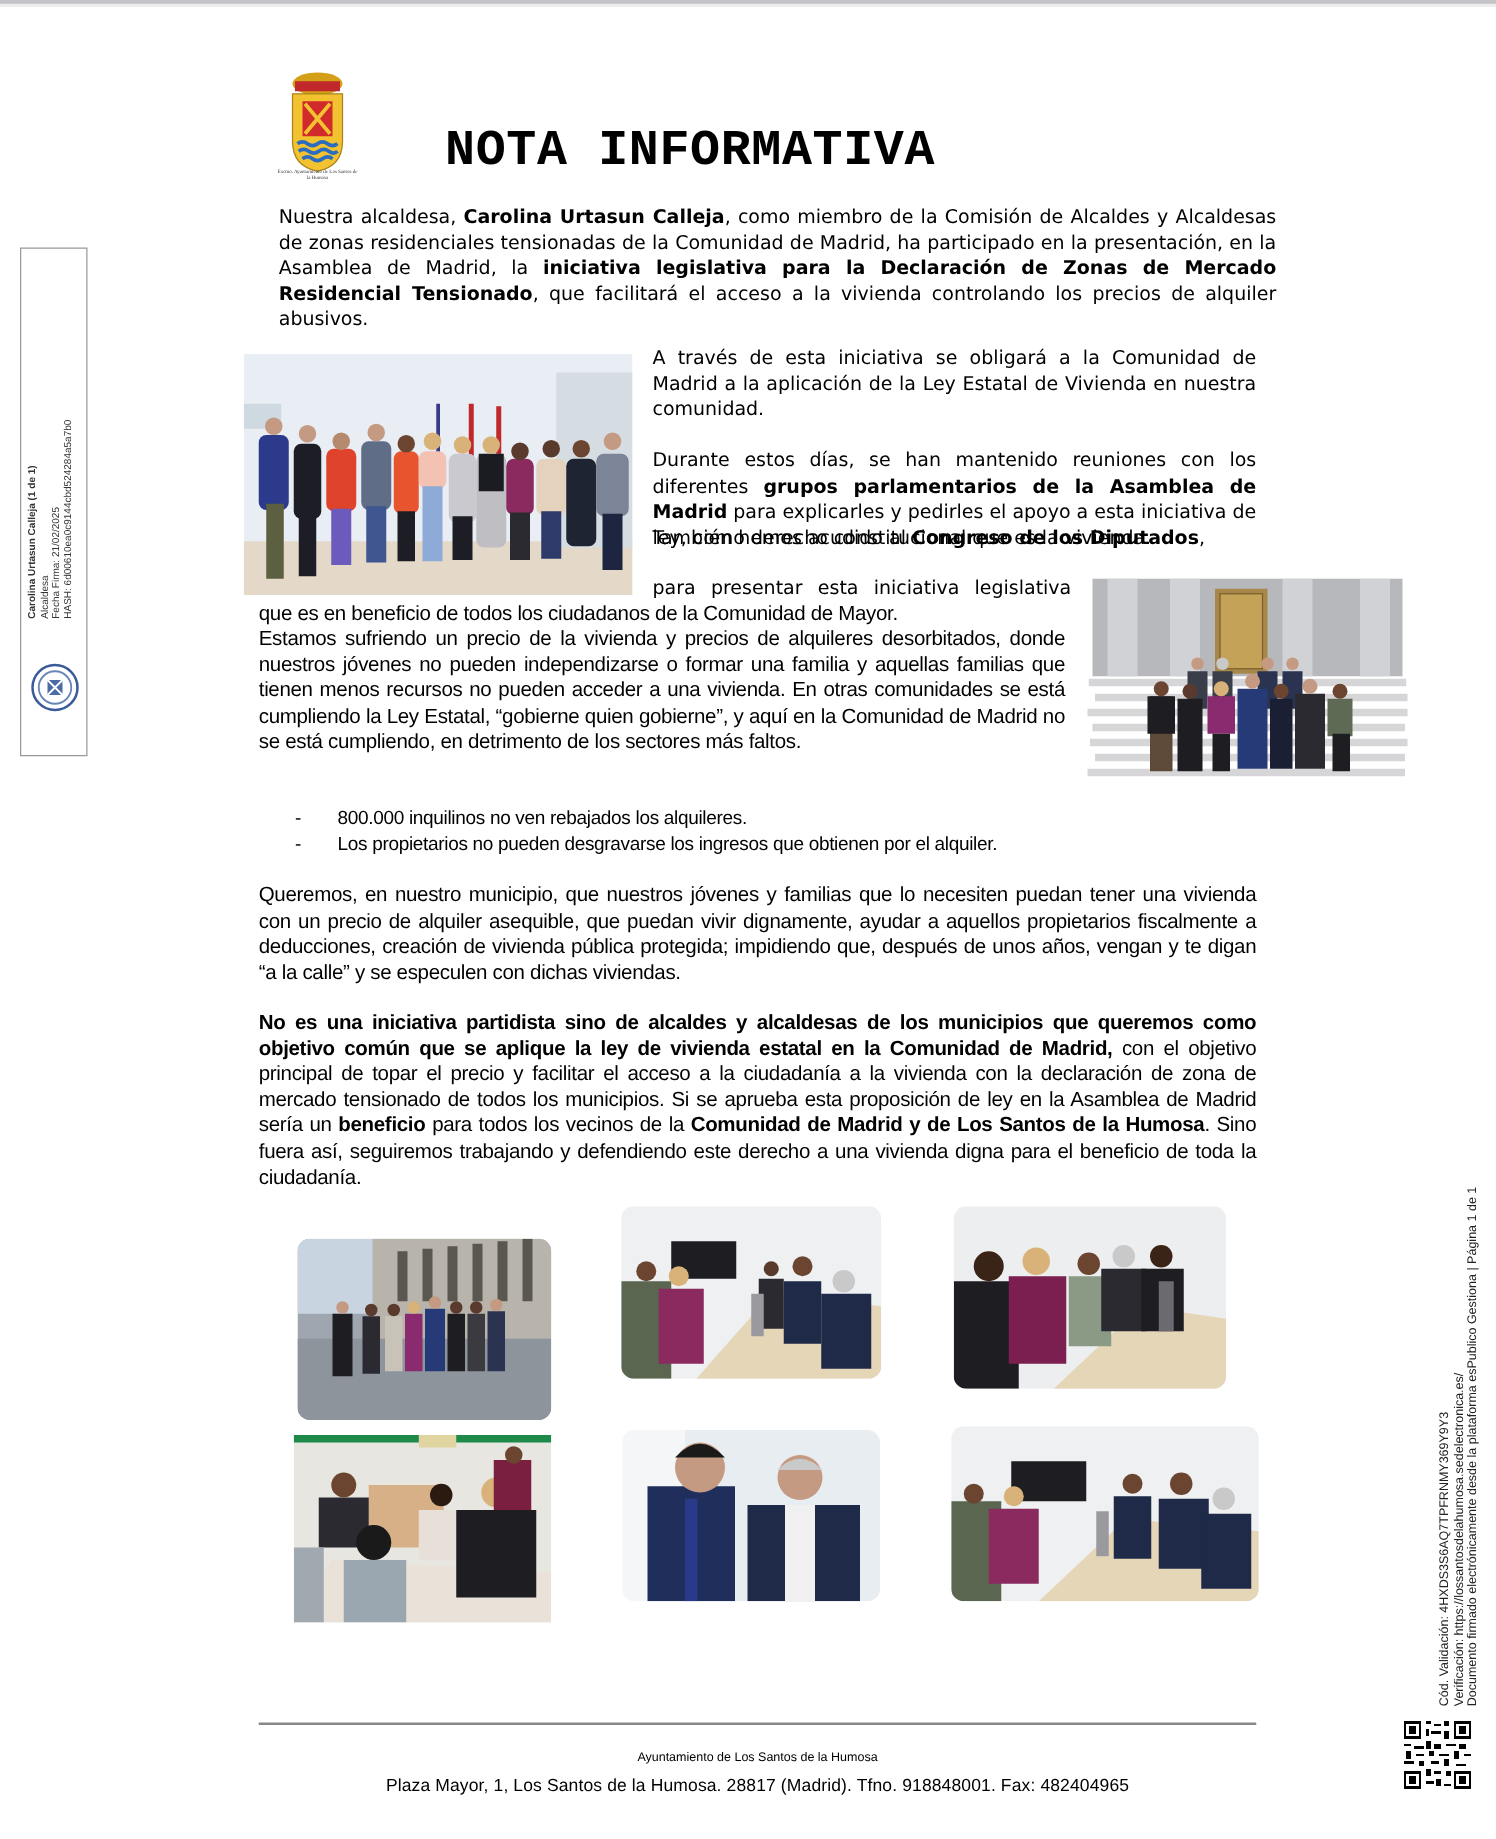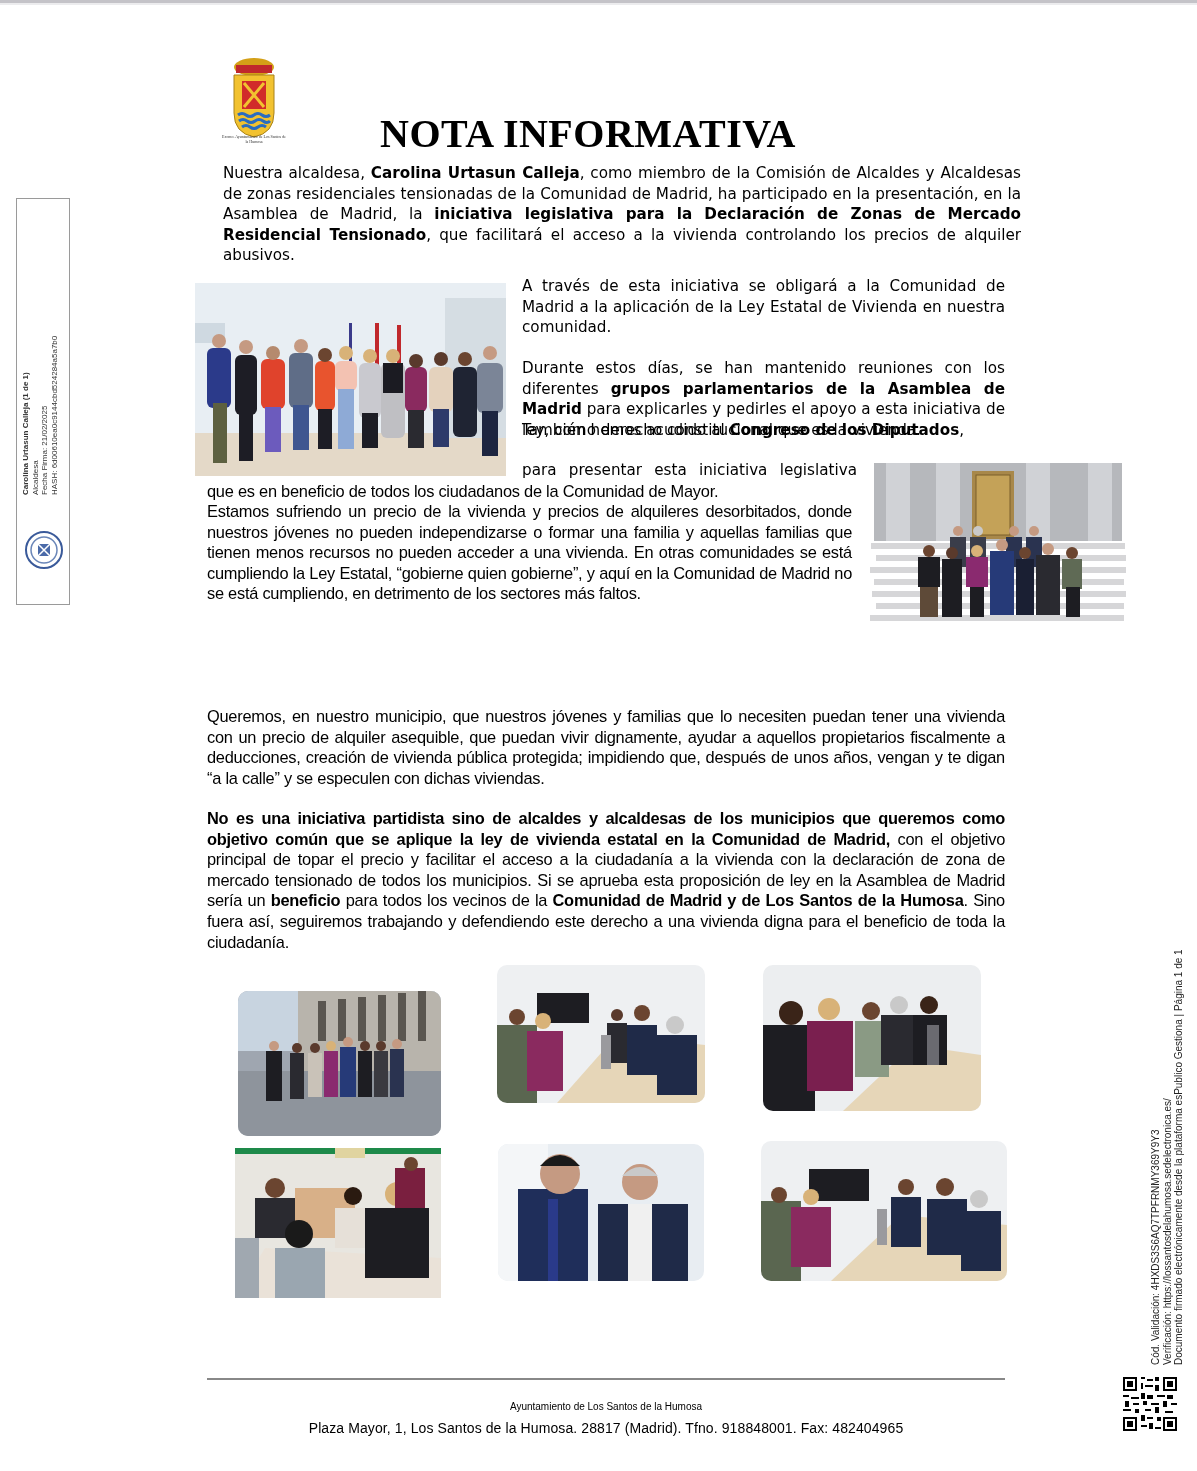--- a/index.html
+++ b/index.html
@@ -1,21 +1,21 @@
 <!DOCTYPE html>
 <html><head>
 <meta charset="utf-8">
 <style>
   html, body { margin:0; padding:0; }
   body { width:1197px; height:1471px; position:relative; background:#ffffff; overflow:hidden;
          font-family:"DejaVu Sans", sans-serif; color:#000; }
   .topbar { position:absolute; left:0; top:0; width:1197px; height:3px; background:#c4c3c8; border-bottom:2px solid #ececee; }
   .coat { position:absolute; left:222px; top:55px; width:64px; height:92px; }
   .coat-caption { position:absolute; left:222px; top:134px; width:64px; font-family:"Liberation Serif", serif; font-size:4px; line-height:5px; text-align:center; color:#333; }
-  .title { position:absolute; left:356px; top:110px; font-family:Liberation Serif, serif; font-weight:bold; font-size:40px; letter-spacing:0.5px; line-height:48px;margin-left:24px; }
+  .title { position:absolute; left:356px; top:98px; font-family:Liberation Mono, monospace; font-weight:bold; font-size:40px; letter-spacing:0.5px; line-height:48px; }
   .p { position:absolute; font-size:15.2px; line-height:20.6px; text-align:justify; text-align-last:left; }
   .p b { font-weight:bold; }
   .narrow { font-family:"Liberation Sans", sans-serif; font-size:16.4px; line-height:20.6px; letter-spacing:-0.25px; }
   .photo { position:absolute; overflow:hidden; }
   .sig-box { position:absolute; left:16px; top:198px; width:52px; height:405px; border:1px solid #9a9a9a; }
   .sig-text { position:absolute; left:18px; top:300px; transform-origin:0 0; transform:rotate(-90deg) translate(-195px, 3px);
               font-family:"Liberation Sans", sans-serif; font-size:8px; line-height:9.5px; color:#333; white-space:nowrap; width:190px; }
   .sig-seal { position:absolute; left:24px; top:530px; width:40px; height:40px; }
   .verif { position:absolute; left:1150px; top:1365px; transform-origin:0 0; transform:rotate(-90deg);
            font-family:"Liberation Sans", sans-serif; font-size:10px; line-height:11.5px; color:#222; white-space:nowrap; }
@@ -153,20 +153,22 @@
       <rect x="200" y="126" width="14" height="30" fill="#1d1d22"></rect>
       <circle cx="206" cy="92" r="6" fill="#6b4530"></circle>
   </g>
 </svg>
 
 <div class="p narrow" style="left:207px; top:481px; width:650px;">que es en beneficio de todos los ciudadanos de la Comunidad de Mayor.</div>
 
 <div class="p narrow" style="left:207px; top:501px; width:645px;">Estamos sufriendo un precio de la vivienda y precios de alquileres desorbitados, donde nuestros jóvenes no pueden independizarse o formar una familia y aquellas familias que tienen menos recursos no pueden acceder a una vivienda. En otras comunidades se está cumpliendo la Ley Estatal, “gobierne quien gobierne”, y aquí en la Comunidad de Madrid no se está cumpliendo, en detrimento de los sectores más faltos.</div>
 
 <ul class="bullets narrow">
+  <li>800.000 inquilinos no ven rebajados los alquileres.</li>
+  <li>Los propietarios no pueden desgravarse los ingresos que obtienen por el alquiler.</li>
 </ul>
 
 <div class="p narrow" style="left:207px; top:706px; width:798px;">Queremos, en nuestro municipio, que nuestros jóvenes y familias que lo necesiten puedan tener una vivienda con un precio de alquiler asequible, que puedan vivir dignamente, ayudar a aquellos propietarios fiscalmente a deducciones, creación de vivienda pública protegida; impidiendo que, después de unos años, vengan y te digan “a la calle” y se especulen con dichas viviendas.</div>
 
 <div class="p narrow" style="left:207px; top:808px; width:798px;">
   <b>No es una iniciativa partidista sino de alcaldes y alcaldesas de los municipios que queremos como objetivo común que se aplique la ley de vivienda estatal en la Comunidad de Madrid,</b><span> con el objetivo principal de topar el precio y facilitar el acceso a la ciudadanía a la vivienda con la declaración de zona de mercado tensionado de todos los municipios. Si se aprueba esta proposición de ley en la Asamblea de Madrid sería un </span><b>beneficio</b><span> para todos los vecinos de la </span><b>Comunidad de Madrid y de Los Santos de la Humosa</b><span>. Sino fuera así, seguiremos trabajando y defendiendo este derecho a una vivienda digna para el beneficio de toda la ciudadanía.</span>
 </div>
 
 <svg class="photo gal" style="left:238px; top:991px; width:203px; height:145px;" viewBox="0 0 203 145">
   <rect width="203" height="145" fill="#9fa6b0"></rect>

